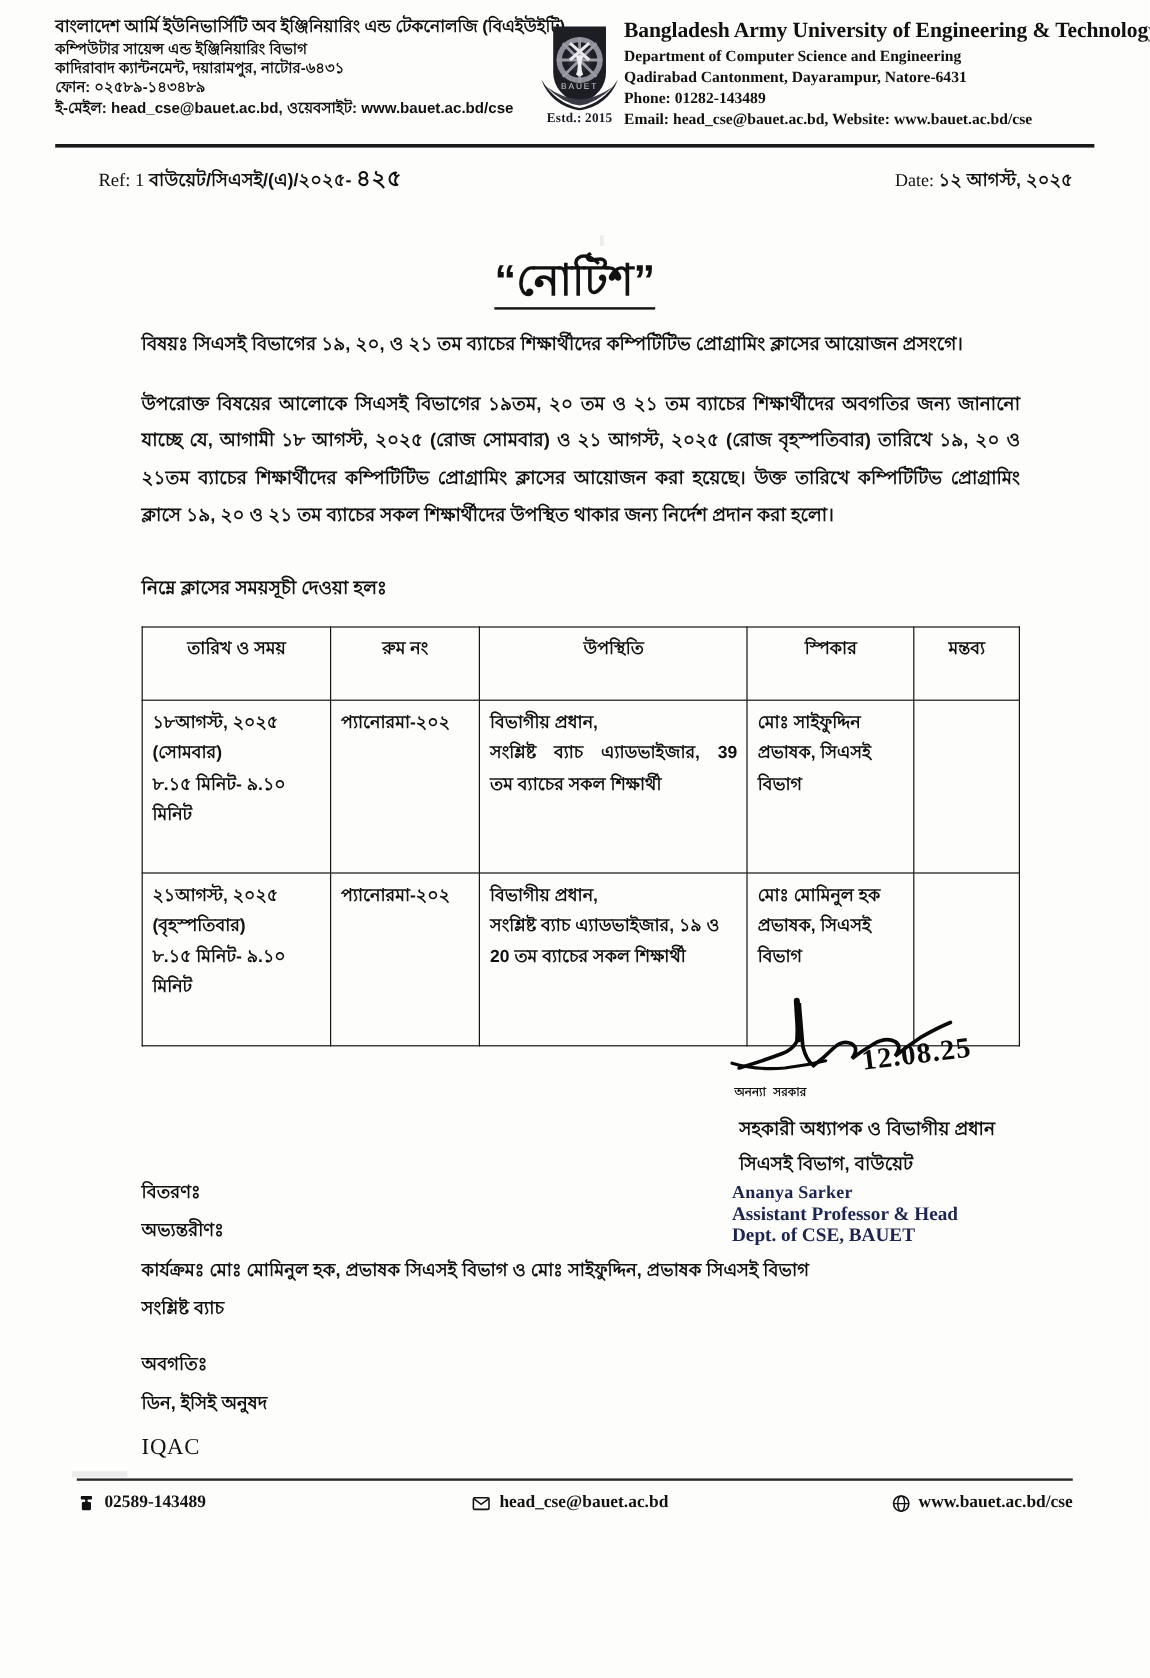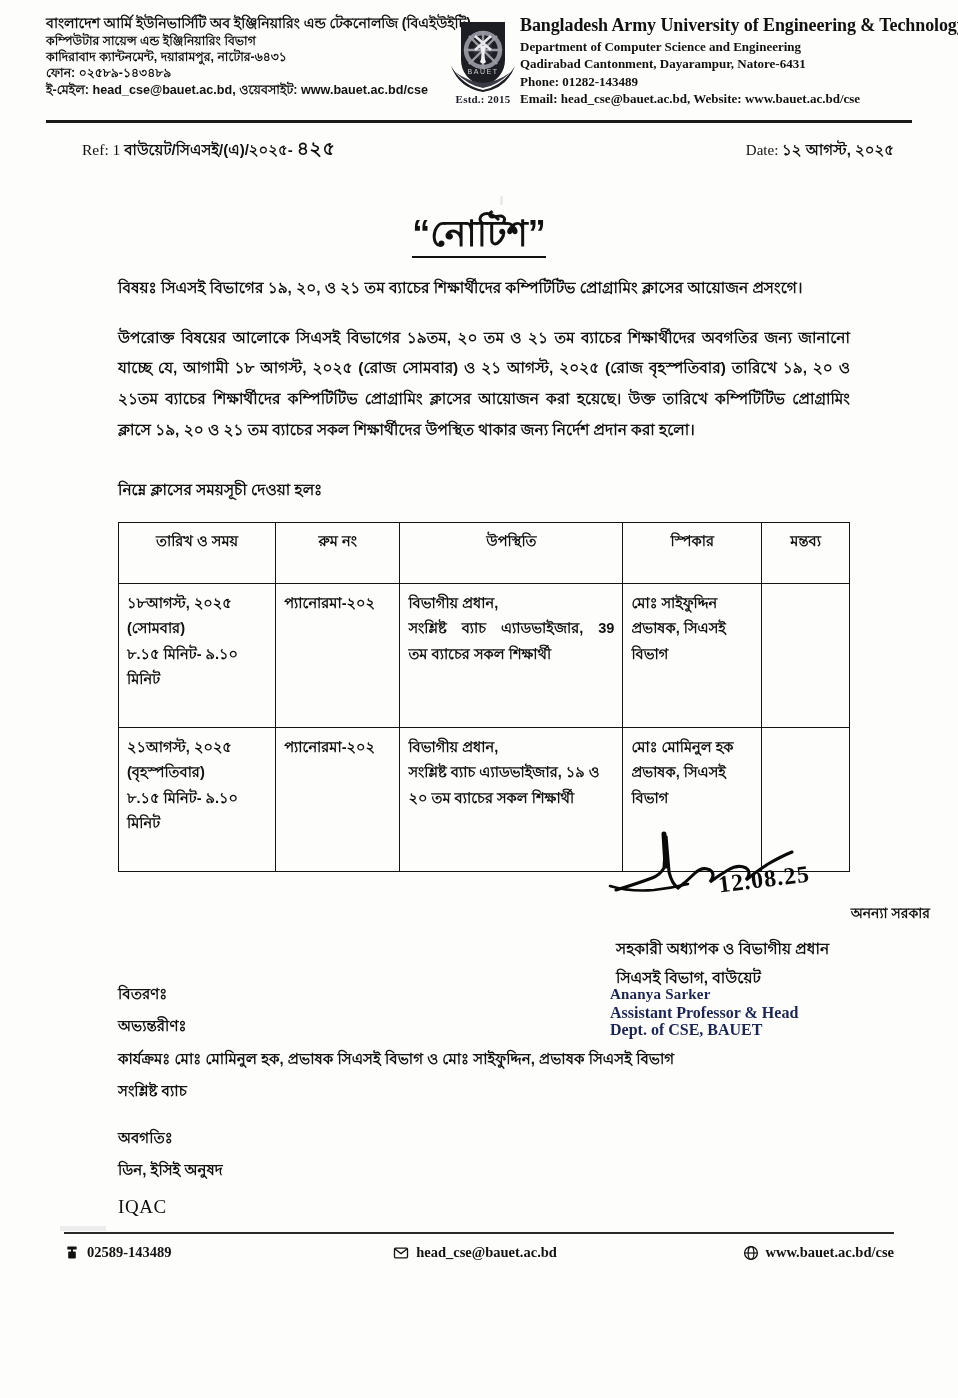--- a/index.html
+++ b/index.html
@@ -238,26 +238,25 @@
     left: 112px;
     top: 38px;
     font-family: "Liberation Serif", serif;
     font-size: 24px;
     font-weight: bold;
     letter-spacing: 1px;
     transform: rotate(-7deg);
     color: #0b0b0b;
   }
   .sig-name-bn {
-    font-family: Liberation Sans, sans-serif;
-    font-size: 14px;
+    font-family: Liberation Mono, monospace;
+    font-size: 10px;
     font-weight: bold;
     margin-left: 12px;
     margin-top: -4px;
-    text-align: right;
   }
   .sig-role-bn {
     font-family: "Liberation Sans", "DejaVu Sans", sans-serif;
     font-size: 15.4px;
     font-weight: bold;
     margin-left: 16px;
     margin-top: 9px;
     line-height: 1.85;
   }
 
@@ -435,21 +434,21 @@
           <td class="datetime">
             <span class="cell-line">২১আগস্ট, ২০২৫</span>
             <span class="cell-line">(বৃহস্পতিবার)</span>
             <span class="cell-line">৮.১৫  মিনিট-  ৯.১০</span>
             <span class="cell-line">মিনিট</span>
           </td>
           <td>প্যানোরমা-২০২</td>
           <td>
             <span class="cell-line">বিভাগীয় প্রধান,</span>
             <span class="cell-line">সংশ্লিষ্ট ব্যাচ এ্যাডভাইজার, ১৯ ও</span>
-            <span class="cell-line">২০ তম ব্যাচের সকল শিক্ষার্থী</span>
+            <span class="cell-line">20 তম ব্যাচের সকল শিক্ষার্থী</span>
           </td>
           <td>
             <span class="cell-line">মোঃ মোমিনুল হক</span>
             <span class="cell-line">প্রভাষক, সিএসই বিভাগ</span>
           </td>
           <td></td>
         </tr>
       </tbody>
     </table>
   </div>

